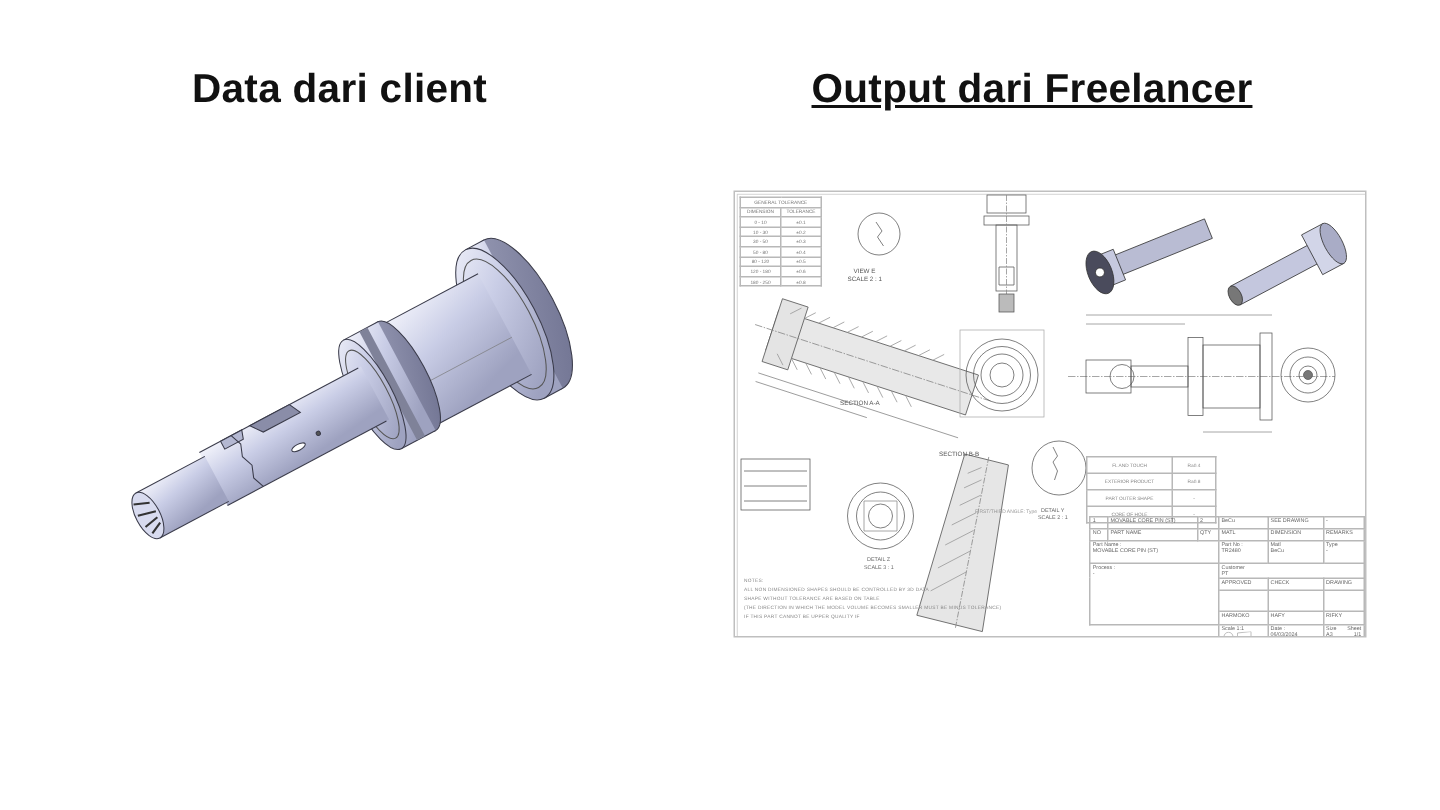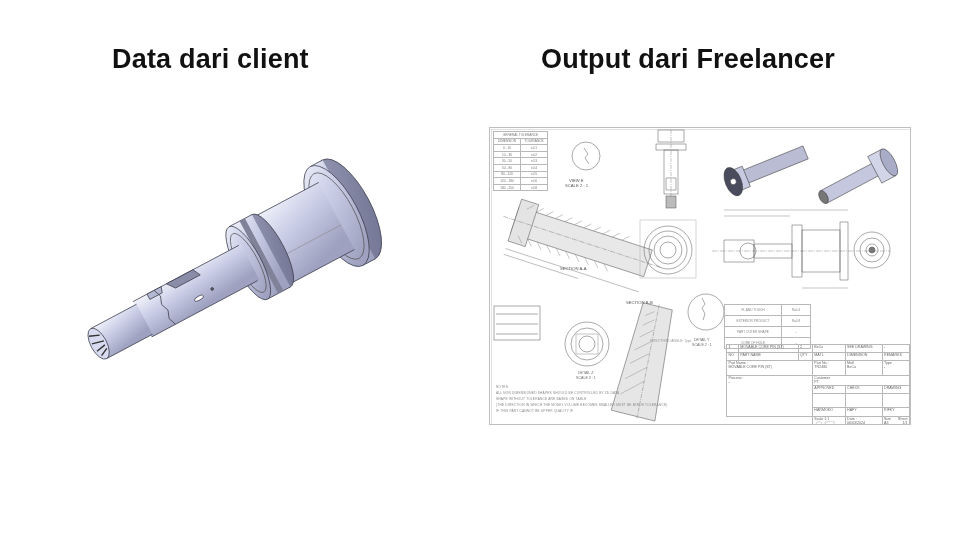--- a/index.html
+++ b/index.html
@@ -1,19 +1,19 @@
 <!DOCTYPE html>
 <html><head>
 <meta charset="utf-8">
 <style>
   html, body { margin:0; padding:0; }
   body { width:960px; height:540px; background:#ffffff; position:relative; overflow:hidden; font-family:"Liberation Sans", sans-serif; }
   .heading { position:absolute; font-weight:bold; font-size:27px; color:#111; letter-spacing:0.2px; white-space:nowrap; }
-  #h-left { left:112px; top:44px; }
-  #h-right { left:541px; top:44px; }
+  #h-left { left:128px; top:44px; }
+  #h-right { left:541px; top:44px;text-decoration:underline; }
   #model { position:absolute; left:50px; top:150px; width:370px; height:240px; }
   #sheet { position:absolute; left:489px; top:127px; width:422px; height:298px; background:#fff; border:1px solid #bfbfbf; box-sizing:border-box; overflow:hidden; }
   #sheet svg.views { position:absolute; left:0; top:0; }
   .tiny { font-family:"Liberation Sans", sans-serif; font-size:3.6px; fill:#6a6a6a; }
   .lbl { font-family:"Liberation Sans", sans-serif; font-size:4.2px; fill:#555; }
   
   #tol { position:absolute; left:3px; top:3px; border-collapse:collapse; font-size:3.2px; color:#777; }
   #tol td, #tol th { border:0.5px solid #b8b8b8; padding:0 2px; height:5.6px; width:22px; text-align:center; font-weight:normal; }
   
   #fin { position:absolute; left:234px; top:176px; border-collapse:collapse; font-size:3.2px; color:#888; }

